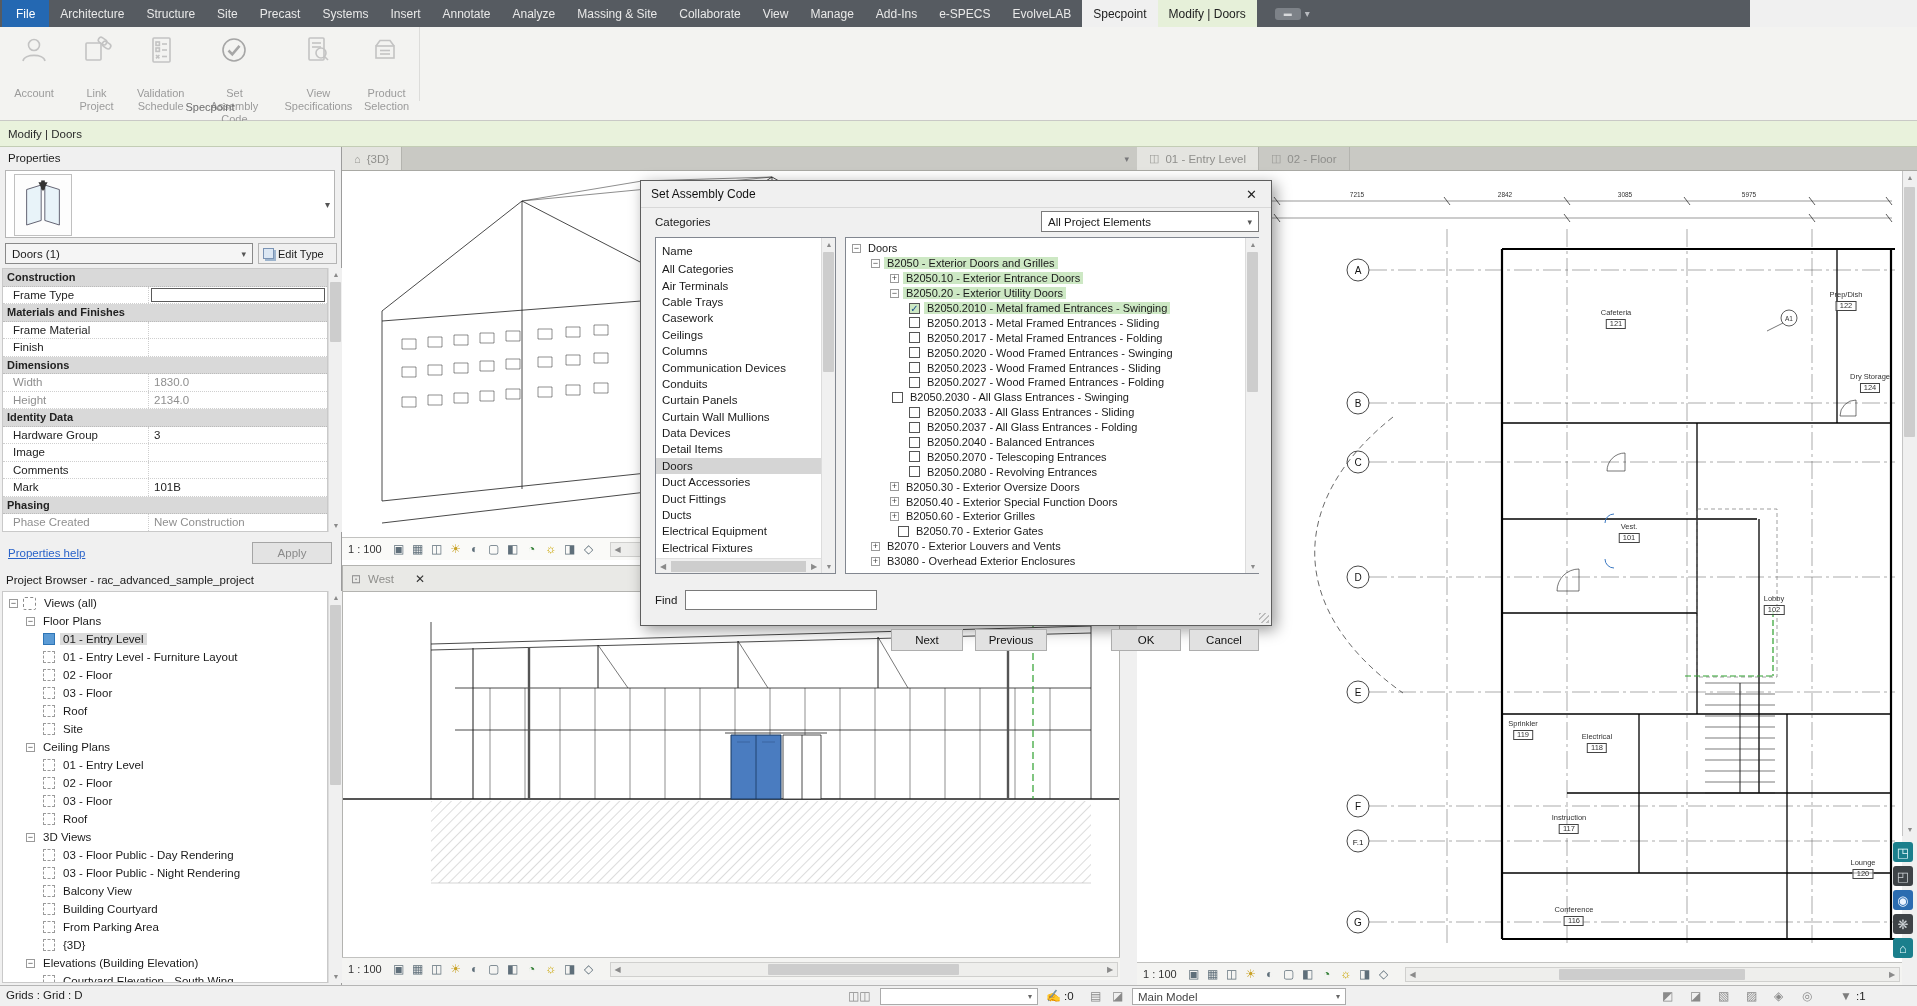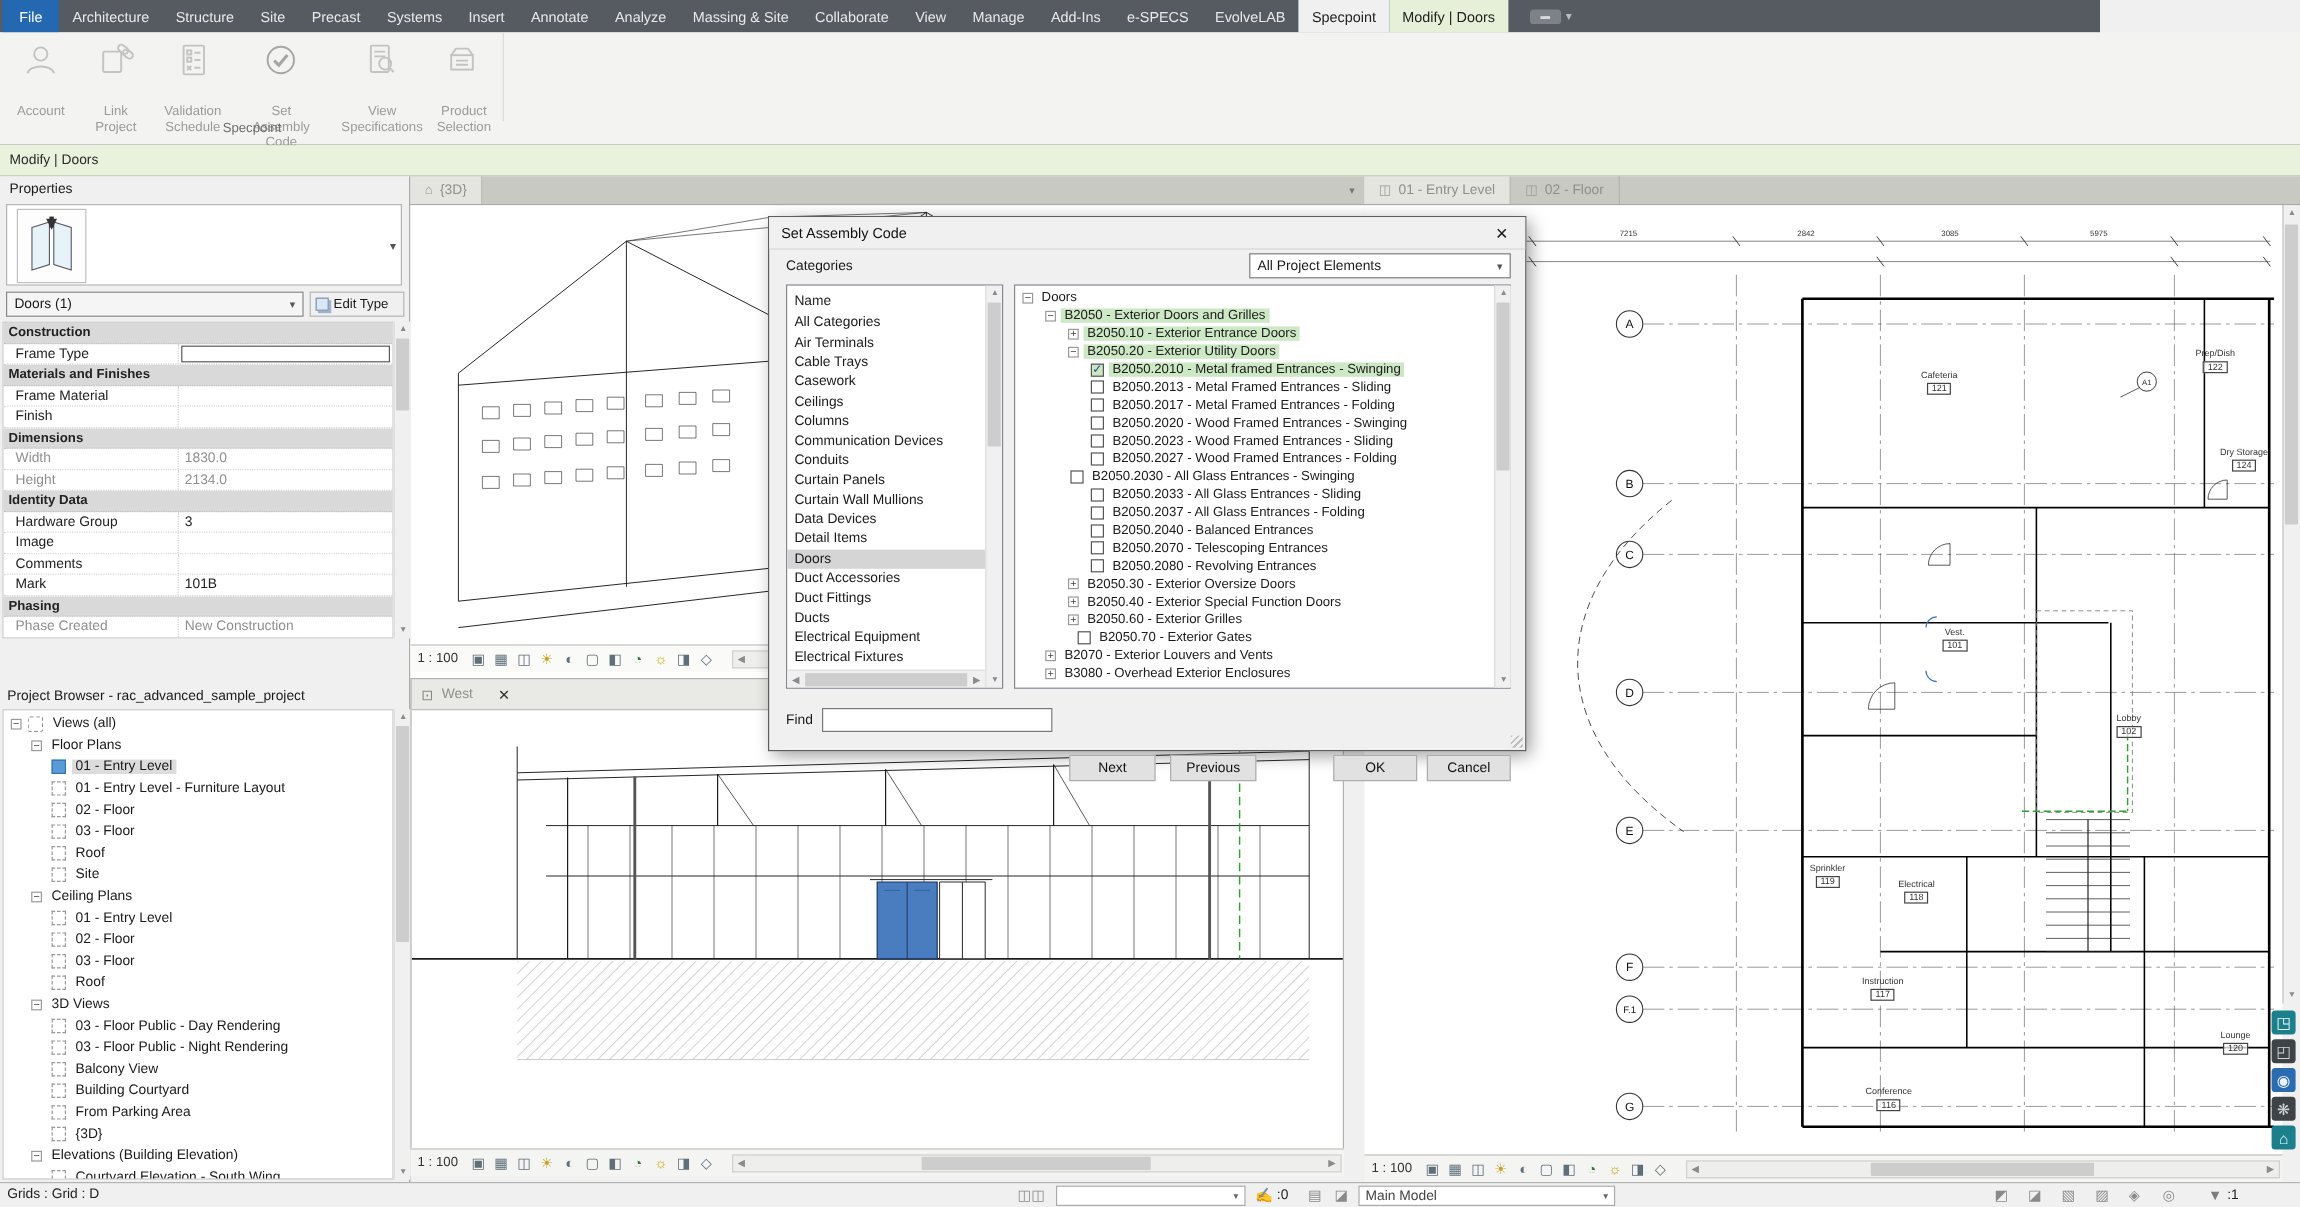--- a/index.html
+++ b/index.html
@@ -310,20 +310,24 @@
         <div class="pcat">Phasing</div>
         <div class="prow dim">
           <div class="plabel">Phase Created</div>
           <div class="pval">New Construction</div>
         </div>
       </div>
     <div class="vscroll" style="left:328px; top:121px; height:264px;">
       <div class="sarr" style="top:0;">▲</div>
       <div class="thumb" style="top:14px; height:60px;"></div>
       <div class="sarr" style="bottom:0;">▼</div>
+    </div>
+    <div class="props-foot">
+      <a class="helplink" href="#">Properties help</a>
+      <div class="applybtn">Apply</div>
     </div>
     <div class="browser-title">
       <span>Project Browser - rac_advanced_sample_project</span>
     </div>
     <div class="pbtree" id="pb-tree">
         <div class="pbrow" style="padding-left: 6px;">
           <div class="pbexp">−</div>
           <div class="pbviews"></div>
           <div class="pblab">Views (all)</div>
         </div>

